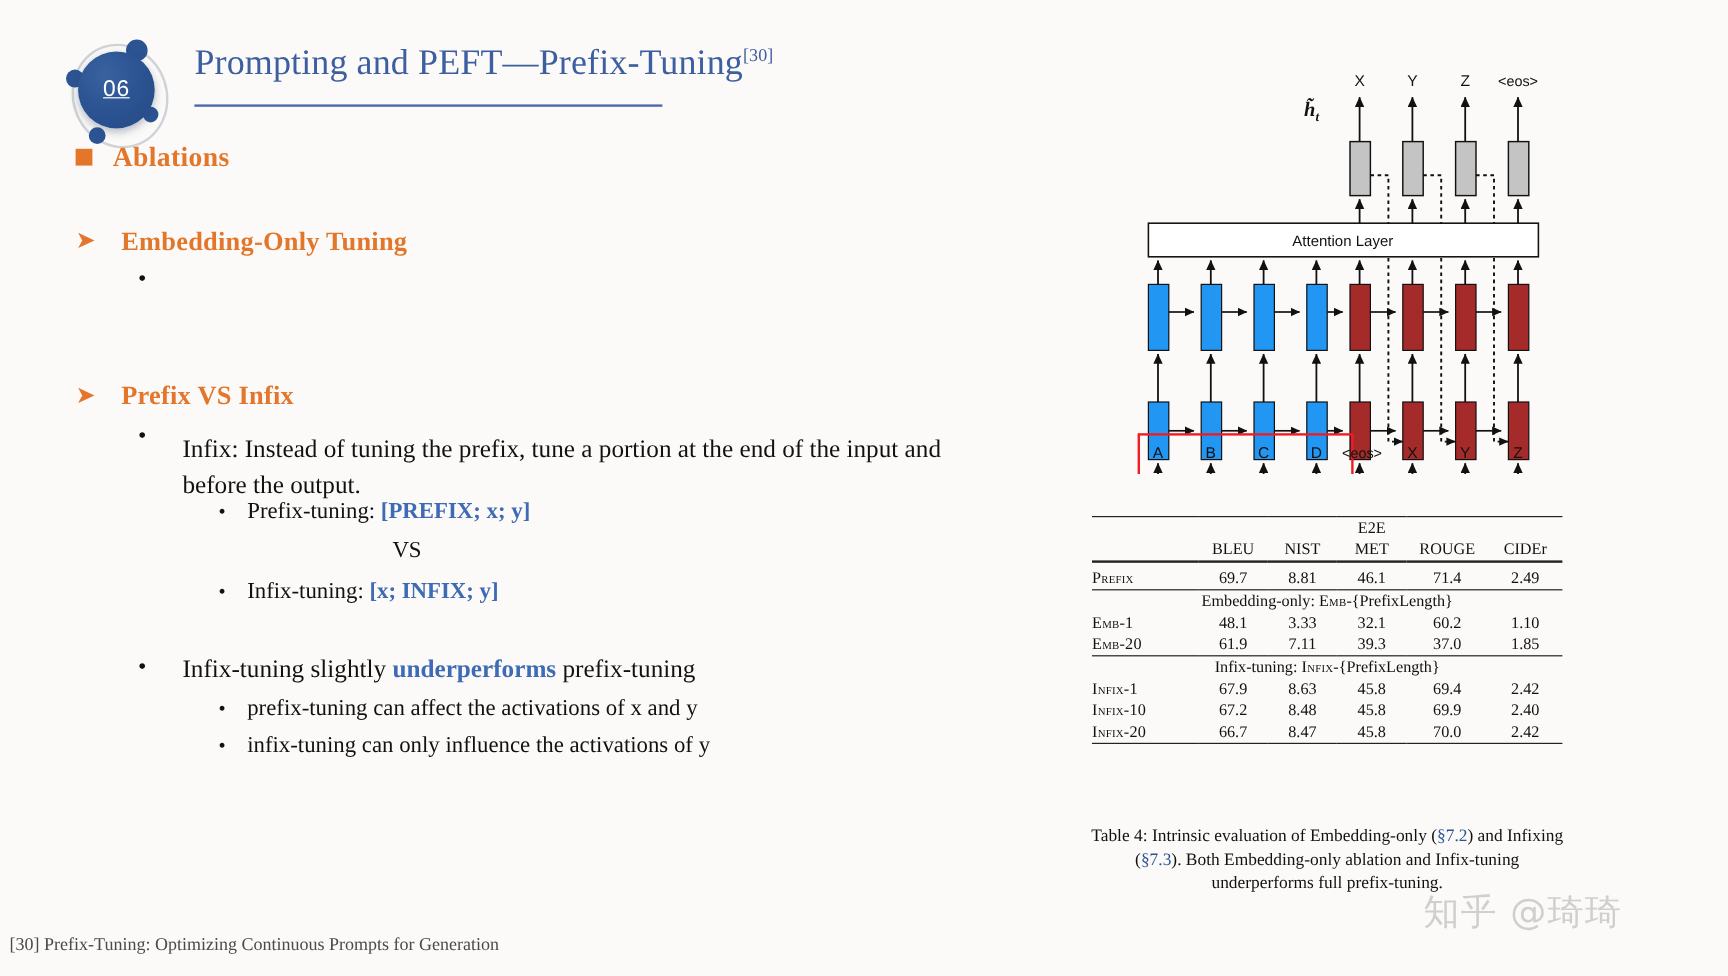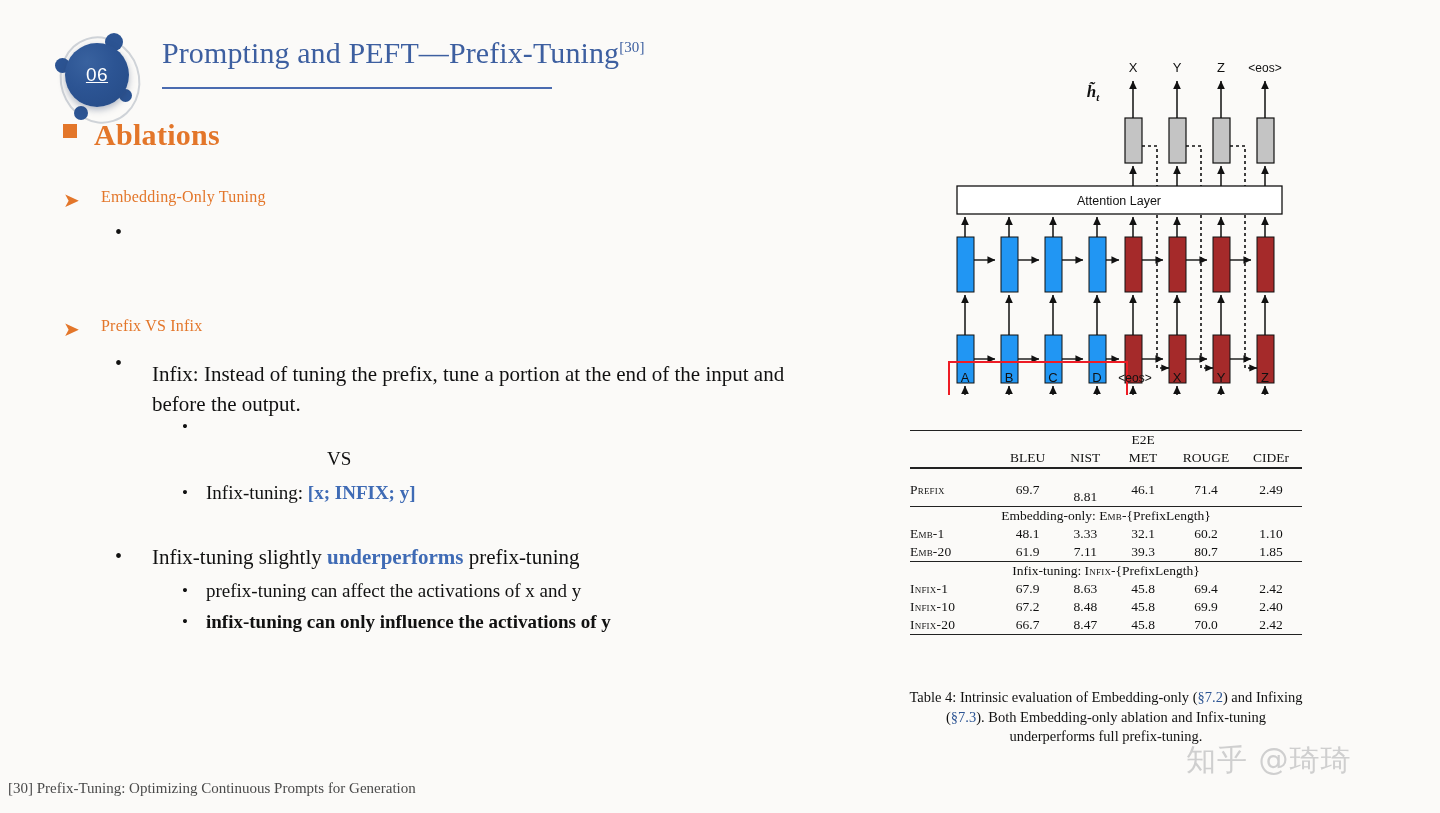--- a/index.html
+++ b/index.html
@@ -30,30 +30,30 @@
 
   .title{
     position:absolute;left:162px;top:36px;
     font-size:30px;color:#3d5fa0;letter-spacing:.1px;white-space:nowrap;
   }
   .title sup{font-size:15px;vertical-align:super;}
   .title-rule{position:absolute;left:162px;top:87px;width:390px;height:2px;background:#4a6bb0;}
 
   
   .sq-bullet{position:absolute;left:63px;top:124px;width:14px;height:14px;background:#e3762a;}
-  .ablations{position:absolute;left:94px;top:118px;font-size:30px;font-weight:bold;color:#e3762a;letter-spacing:.3px;}
+  .ablations{position:absolute;left:94px;top:118px;font-size:23px;font-weight:bold;color:#e3762a;letter-spacing:.3px;}
 
   .arrow-head{position:absolute;color:#e3762a;font-size:20px;font-family:"DejaVu Sans",sans-serif;}
-  .h2{position:absolute;font-size:16px;font-weight:normal;color:#e3762a;letter-spacing:.2px;text-align:center;}
+  .h2{position:absolute;font-size:22px;font-weight:bold;color:#e3762a;letter-spacing:.2px;text-align:center;}
 
   .lvl1{position:absolute;font-size:21px;color:#111;line-height:1.42;}
   .lvl2{position:absolute;font-size:19px;color:#111;line-height:1.42;}
   .bdot{position:absolute;font-size:20px;color:#111;line-height:1;}
   .blue{color:#3f6bb5;font-weight:bold;}
-  .bld{font-weight:bold;}
+  .bld{font-weight:normal;}
 
   
   .diagram{position:absolute;left:905px;top:45px;width:400px;height:350px;}
   .diagram svg{display:block;}
 
   
   .paper-table{
     position:absolute;left:910px;top:430px;width:392px;
     font-size:13.5px;color:#111;
   }
@@ -112,20 +112,21 @@
 
   <div class="bdot" style="left:115px;top:222px;">•</div>
 
   <div class="arrow-head" style="left:63px;top:317px;">➤</div>
   <div class="h2" style="left:101px;top:317px;">Prefix VS Infix</div>
 
   <div class="bdot" style="left:115px;top:353px;">•</div>
   <div class="lvl1" style="left:152px;top:360px;width:646px;">Infix: Instead of tuning the prefix, tune a portion at the end of the input and before the output.</div>
 
   <div class="bdot" style="left:182px;top:418px;font-size:17px;">•</div>
+  <div class="lvl2" style="left:206px;top:414px;"><span>Prefix-tuning: </span><span class="blue">[PREFIX; x; y]</span></div>
 
   <div class="lvl2" style="left:327px;top:446px;">VS</div>
 
   <div class="bdot" style="left:182px;top:484px;font-size:17px;">•</div>
   <div class="lvl2" style="left:206px;top:480px;"><span>Infix-tuning: </span><span class="blue">[x; INFIX; y]</span></div>
 
   <div class="bdot" style="left:115px;top:546px;">•</div>
   <div class="lvl1" style="left:152px;top:543px;"><span>Infix-tuning slightly </span><span class="blue">underperforms</span><span> prefix-tuning</span></div>
 
   <div class="bdot" style="left:182px;top:582px;font-size:17px;">•</div>
@@ -288,21 +289,21 @@
         <td class="c-num">BLEU</td>
         <td class="c-num">NIST</td>
         <td class="c-num">MET</td>
         <td class="c-rouge">ROUGE</td>
         <td class="c-cider">CIDEr</td>
       </tr>
 
       <tr class="rule-dbl">
         <td class="c-name smcap" style="padding-top:5px;">Prefix</td>
         <td class="c-num" style="padding-top:5px;">69.7</td>
-        <td class="c-num" style="padding-top:20px;">8.81</td>
+        <td class="c-num" style="padding-top:5px;">8.81</td>
         <td class="c-num" style="padding-top:5px;">46.1</td>
         <td class="c-rouge" style="padding-top:5px;">71.4</td>
         <td class="c-cider" style="padding-top:5px;">2.49</td>
       </tr>
 
       <tr class="rule-thin">
         <td colspan="6" class="grouphdr"><span>Embedding-only: </span><span class="smcap">Emb</span><span>-{PrefixLength}</span></td>
       </tr>
       <tr>
         <td class="c-name smcap">Emb-1</td>
@@ -310,21 +311,21 @@
         <td class="c-num">3.33</td>
         <td class="c-num">32.1</td>
         <td class="c-rouge">60.2</td>
         <td class="c-cider">1.10</td>
       </tr>
       <tr>
         <td class="c-name smcap">Emb-20</td>
         <td class="c-num">61.9</td>
         <td class="c-num">7.11</td>
         <td class="c-num">39.3</td>
-        <td class="c-rouge">80.7</td>
+        <td class="c-rouge">37.0</td>
         <td class="c-cider">1.85</td>
       </tr>
 
       <tr class="rule-thin">
         <td colspan="6" class="grouphdr"><span>Infix-tuning: </span><span class="smcap">Infix</span><span>-{PrefixLength}</span></td>
       </tr>
       <tr>
         <td class="c-name smcap">Infix-1</td>
         <td class="c-num">67.9</td>
         <td class="c-num">8.63</td>

